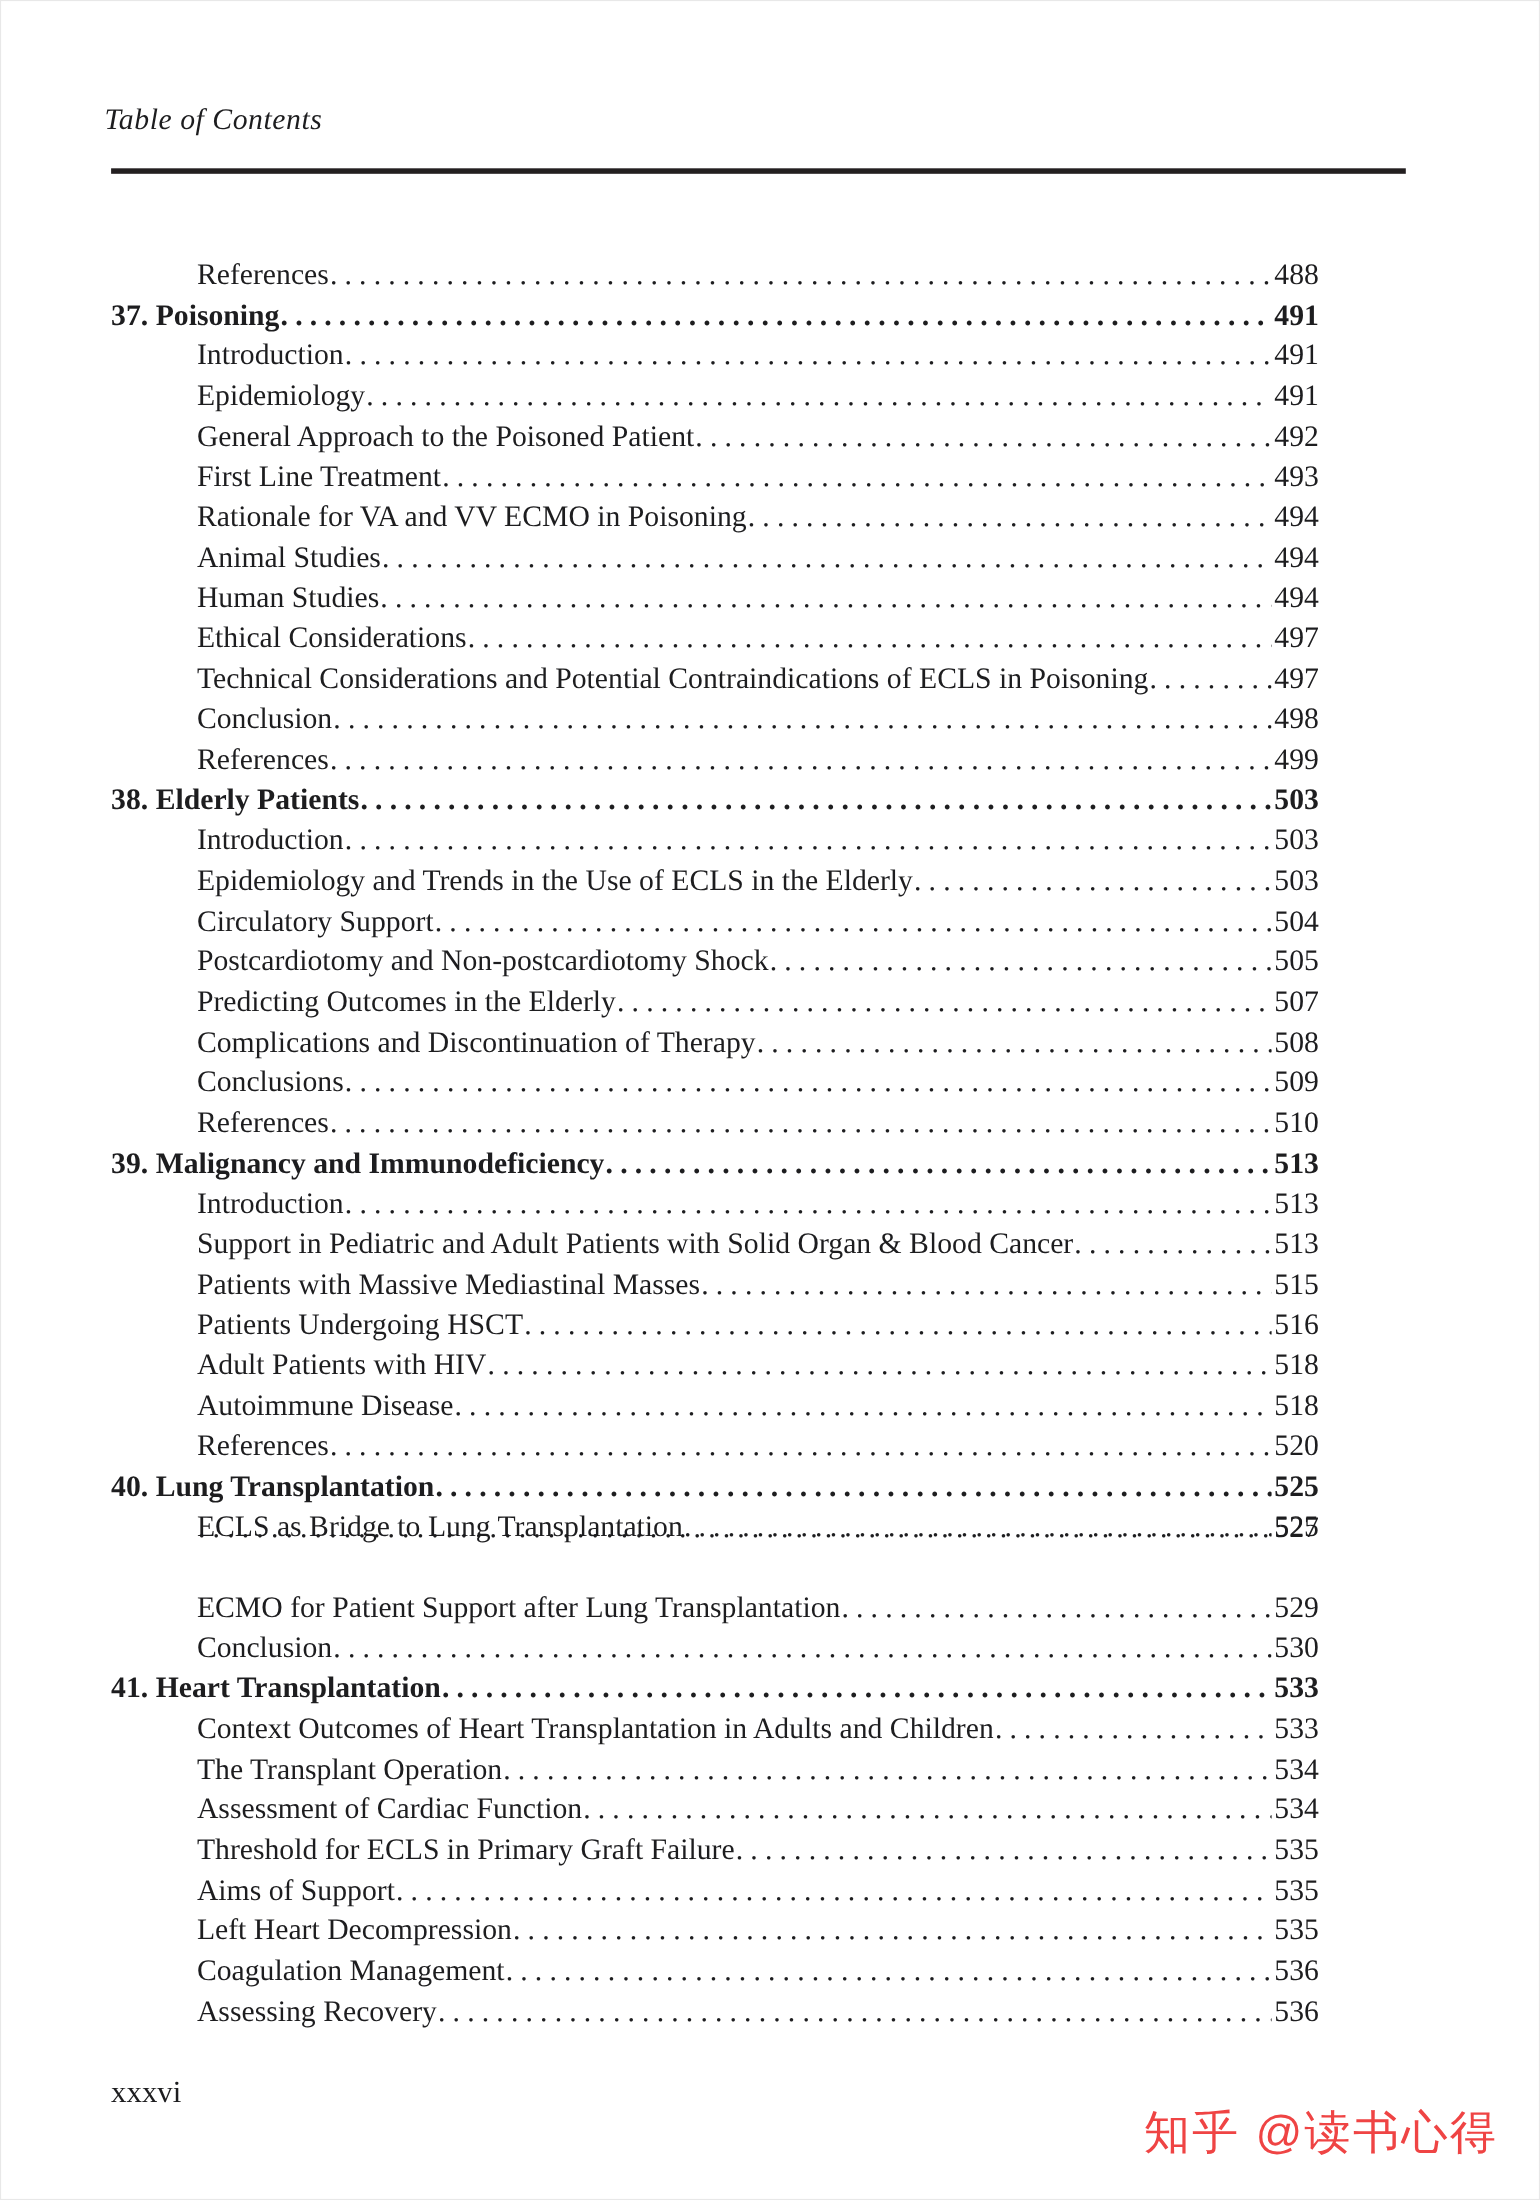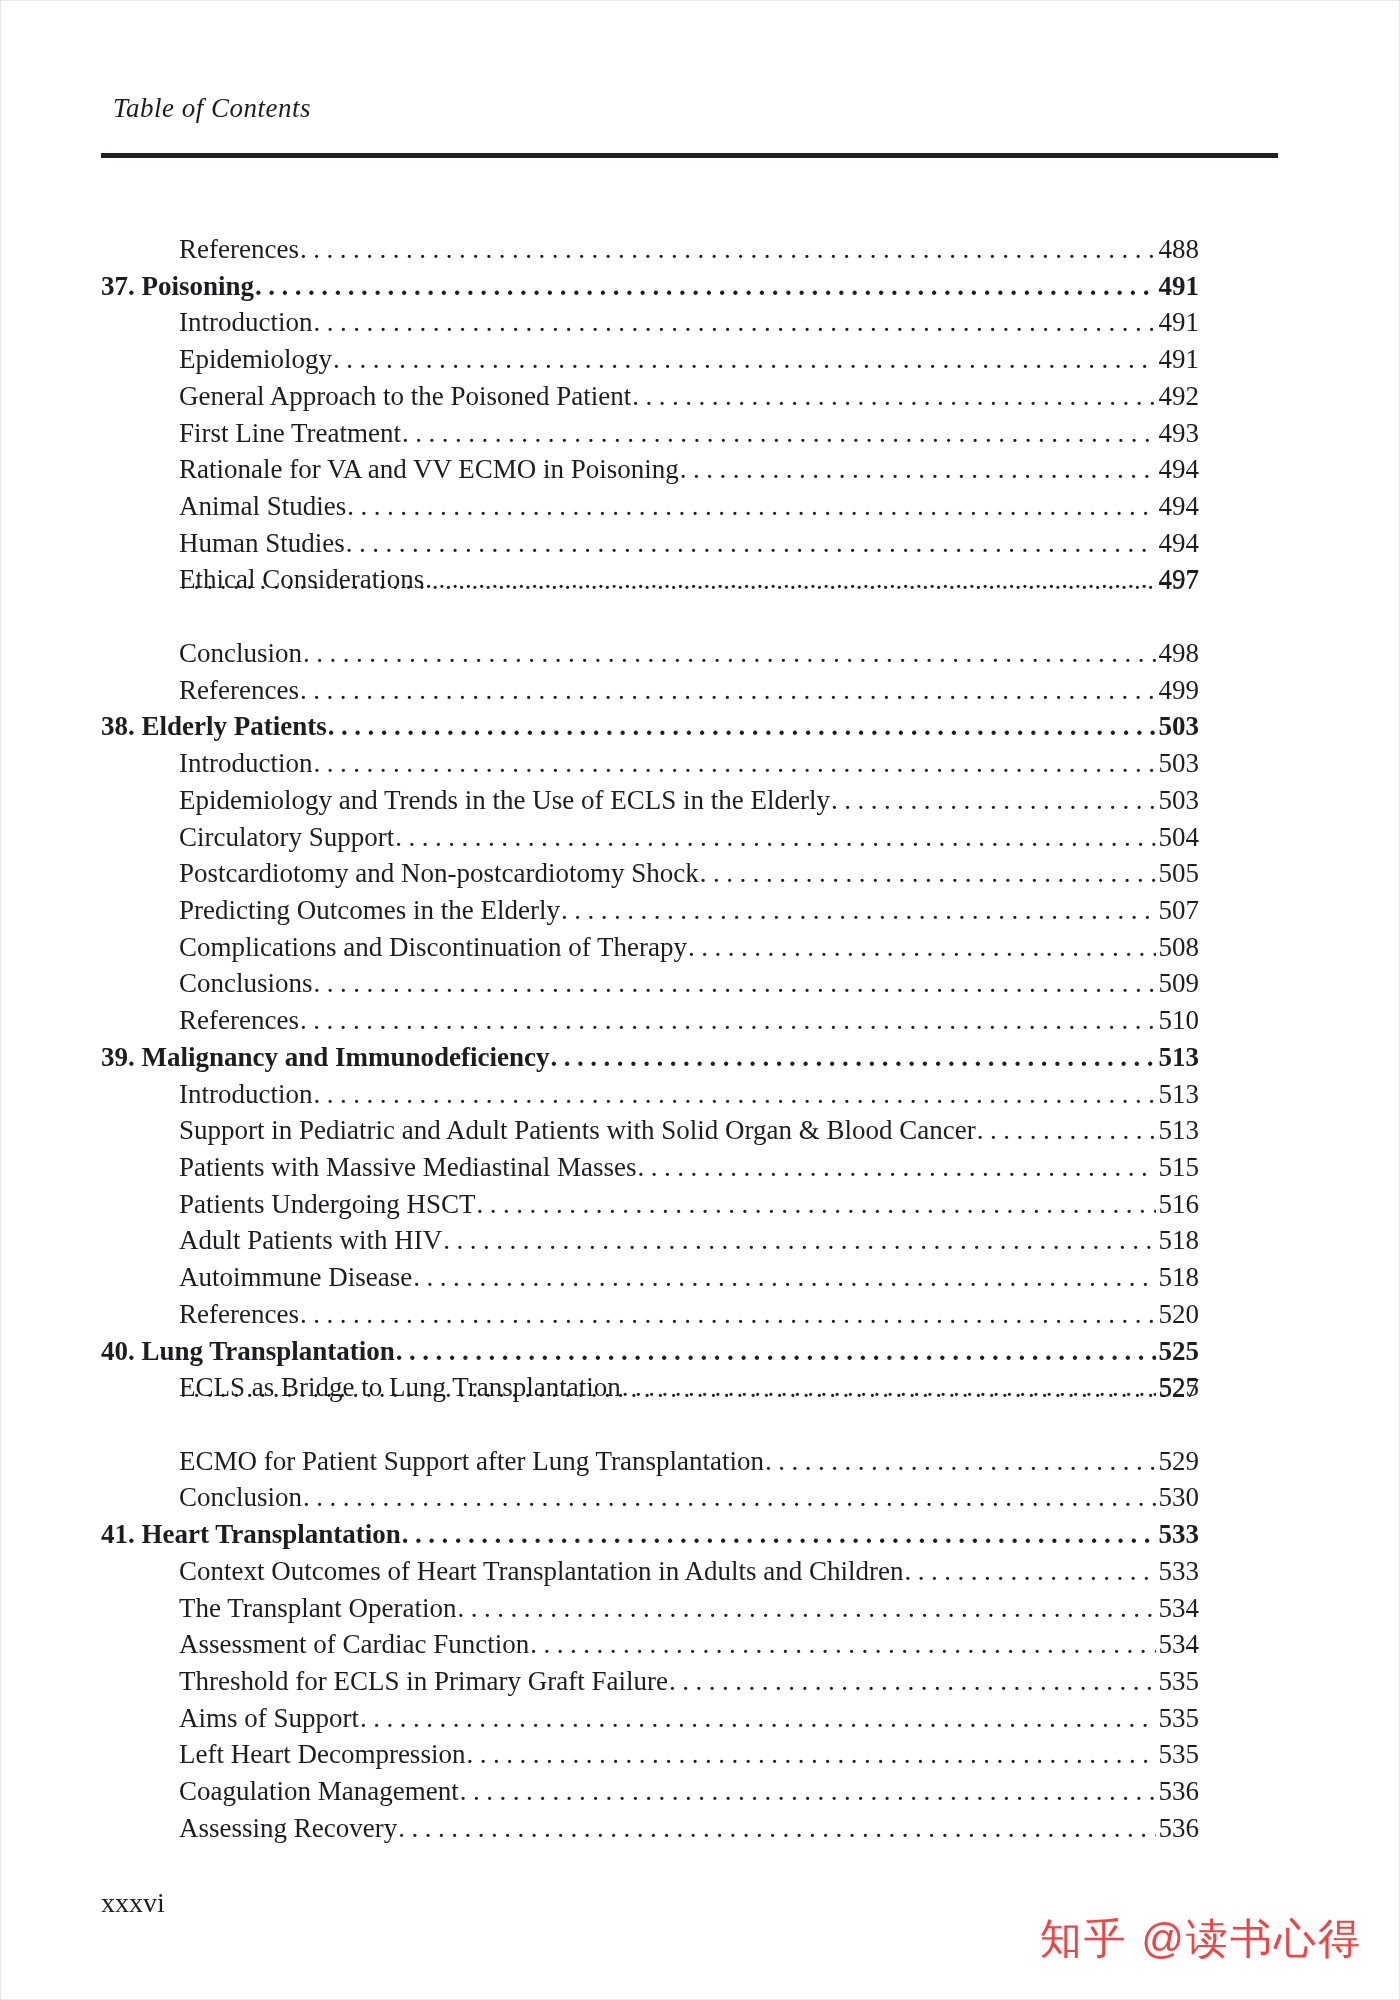--- a/index.html
+++ b/index.html
@@ -9,21 +9,21 @@
     position: relative;
     background: #ffffff;
     box-sizing: border-box;
     border: 1px solid #e8e8e8;
     font-family: "Liberation Serif", "DejaVu Serif", serif;
     color: #1d1d1f;
     overflow: hidden;
   }
   .header-title {
     position: absolute;
-    left: 112px;
+    left: 94px;
     top: 92px;
     font-size: 27px;
     font-style: italic;
     letter-spacing: 0.5px;
     white-space: nowrap;
   }
   .header-rule {
     position: absolute;
     left: 100px;
     top: 152px;
@@ -132,20 +132,21 @@
       <span class="toc-title">Human Studies</span>
       <span class="toc-dots"></span>
       <span class="toc-page">494</span>
     </div>
     <div class="toc-row sub">
       <span class="toc-title">Ethical Considerations</span>
       <span class="toc-dots"></span>
       <span class="toc-page">497</span>
     </div>
     <div class="toc-row sub">
+      <span class="toc-title">Technical Considerations and Potential Contraindications of ECLS in Poisoning</span>
       <span class="toc-dots"></span>
       <span class="toc-page">497</span>
     </div>
     <div class="toc-row sub">
       <span class="toc-title">Conclusion</span>
       <span class="toc-dots"></span>
       <span class="toc-page">498</span>
     </div>
     <div class="toc-row sub">
       <span class="toc-title">References</span>

